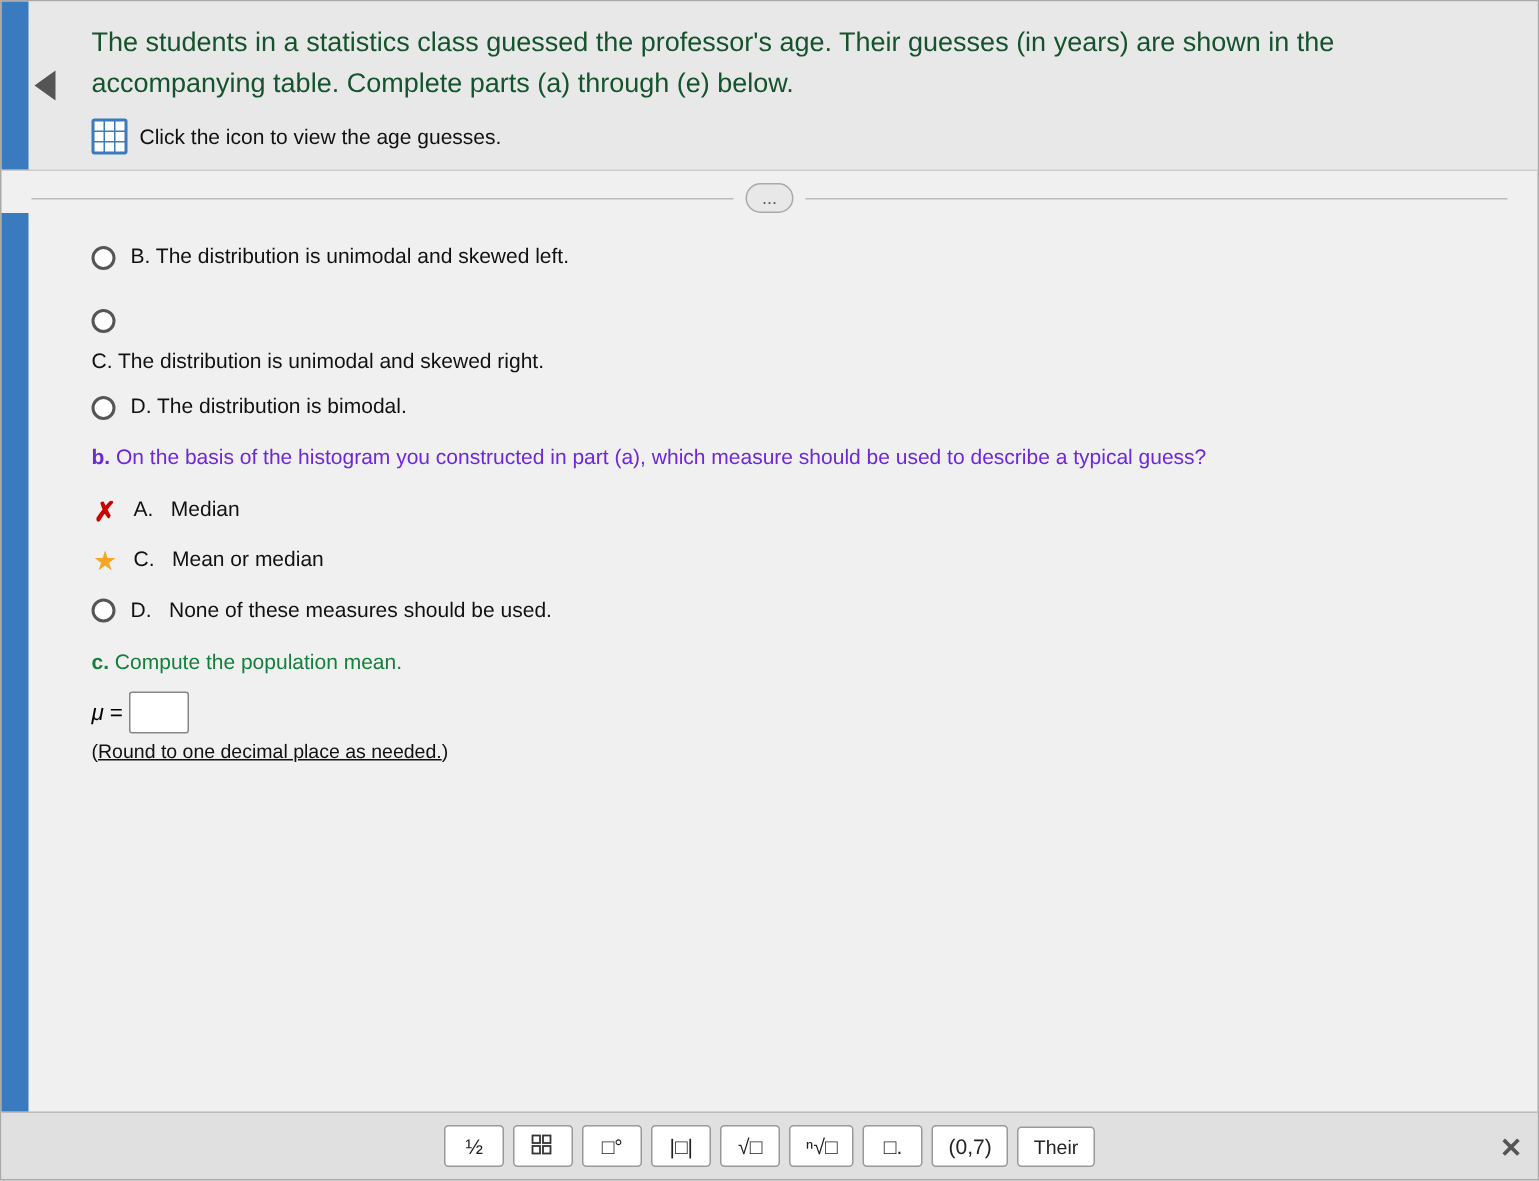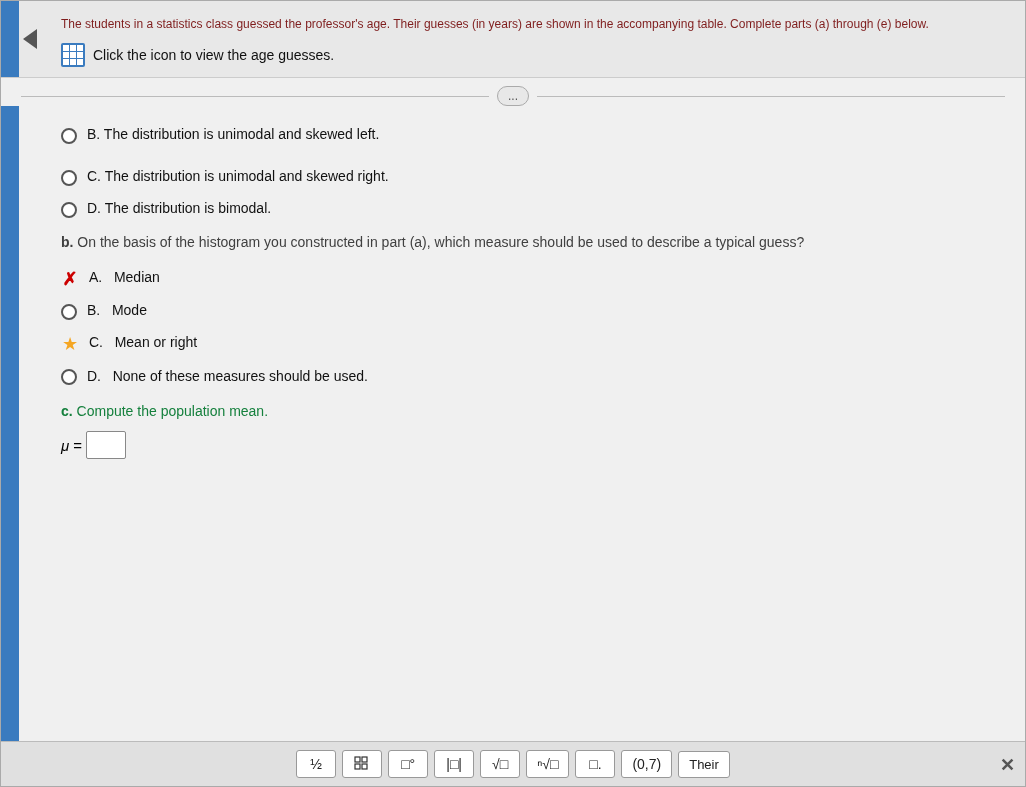--- a/index.html
+++ b/index.html
@@ -39,22 +39,22 @@
       left: 22px;
       top: 50%;
       transform: translateY(-50%);
       width: 0;
       height: 0;
       border-top: 10px solid transparent;
       border-bottom: 10px solid transparent;
       border-right: 14px solid #555;
     }
     .intro-text {
-      font-size: 12px;
-      color: #7f1d1d;
+      font-size: 18px;
+      color: #14532d;
       line-height: 1.5;
     }
     .click-icon-row {
       display: flex;
       align-items: center;
       gap: 8px;
       margin-top: 10px;
     }
     .grid-icon {
       display: inline-grid;
@@ -128,21 +128,21 @@
       font-size: 14px;
       color: #111;
     }
     .letter-label {
       font-size: 14px;
       color: #111;
       font-style: normal;
     }
     .question-b {
       font-size: 14px;
-      color: #404040;
+      color: #6d28d9;
       margin-bottom: 16px;
       line-height: 1.5;
     }
     .question-b b {
       font-weight: bold;
     }
     .section-title {
       font-size: 14px;
       color: #15803d;
       margin-bottom: 12px;
@@ -289,21 +289,21 @@
     <div style="margin-bottom: 14px;">
 
       <div class="option-row">
         <div class="radio-circle"></div>
         <span class="radio-label">
           <span class="letter-label">B.</span>
           The distribution is unimodal and skewed left.
         </span>
       </div>
 
-      <div class="option-row" style="margin-top:24px;">
+      <div class="option-row" style="margin-top:24px;flex-direction:column;">
         <div class="radio-circle"></div>
         <span class="radio-label">
           <span class="letter-label">C.</span>
           The distribution is unimodal and skewed right.
         </span>
       </div>
 
       <div class="option-row" style="">
         <div class="radio-circle"></div>
         <span class="radio-label">
@@ -320,35 +320,28 @@
     <div class="option-row selected-x">
       <div class="option-row.selected-x radio-icon" style="display:flex;align-items:center;width:18px;height:18px;margin-top:1px;flex-shrink:0;">
         <span class="x-mark">✗</span>
       </div>
       <span class="radio-label">
         <span class="letter-label">A.</span>
         &nbsp; Median
       </span>
     </div>
 
-    <div class="option-row" style="margin-top:12px;">
-      <div class="radio-circle"></div>
-      <span class="radio-label">
-        <span class="letter-label">B.</span>
-        &nbsp; Mode
-      </span>
-    </div>
 
     <div class="option-row selected-star" style="margin-top:12px;">
       <div class="star-icon" style="display:flex;align-items:center;width:18px;height:18px;margin-top:1px;flex-shrink:0;">
         <span class="star-mark">★</span>
       </div>
       <span class="radio-label">
         <span class="letter-label">C.</span>
-        &nbsp; <span>Mean or right</span>
+        &nbsp; <span>Mean or median</span>
       </span>
     </div>
 
     <div class="option-row" style="margin-top:12px;margin-bottom:18px;align-items:center;">
       <div class="radio-circle"></div>
       <span class="radio-label">
         <span class="letter-label">D.</span>
         &nbsp; None of these measures should be used.
       </span>
     </div>
@@ -356,20 +349,23 @@
     <div class="section-title">
       <b>c.</b> Compute the population mean.
     </div>
 
     <div class="mu-section">
       <div class="mu-row">
         <span class="mu-symbol">μ</span>
         <span class="mu-equals">=</span>
         <input class="mu-input" type="text" style="">
       </div>
+      <p class="round-note">
+        (<u>Round to one decimal place as needed.</u>)
+      </p>
     </div>
   </div>
 
   <div class="bottom-toolbar">
     <button class="toolbar-btn">½</button>
     <button class="toolbar-btn">
       <svg width="16" height="16" viewBox="0 0 16 16">
         <rect x="1" y="1" width="5" height="5" fill="none" stroke="#333" stroke-width="1.2"></rect>
         <rect x="8" y="1" width="5" height="5" fill="none" stroke="#333" stroke-width="1.2"></rect>
         <rect x="1" y="8" width="5" height="5" fill="none" stroke="#333" stroke-width="1.2"></rect>

